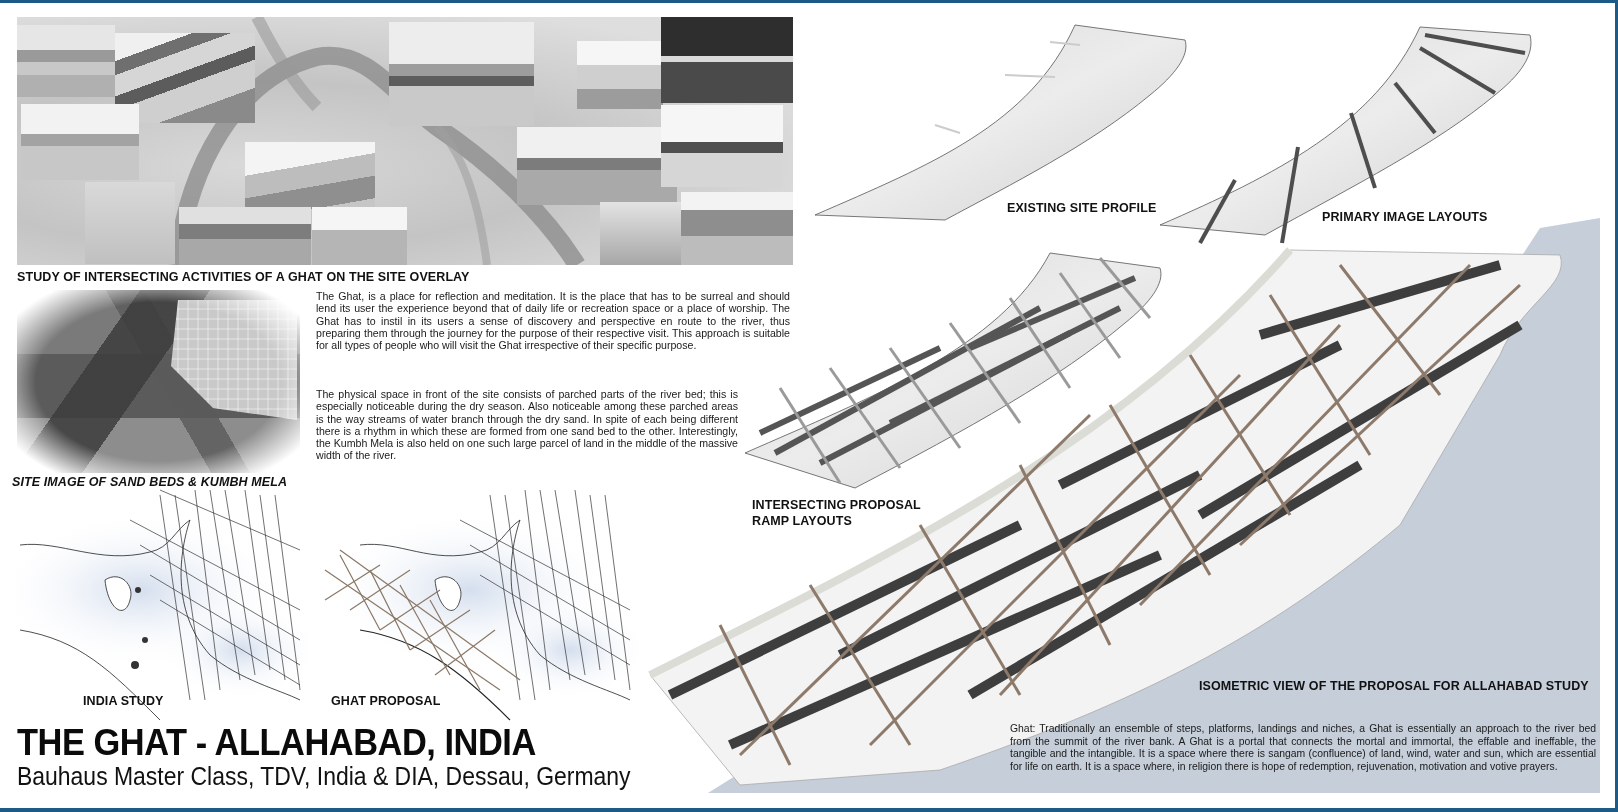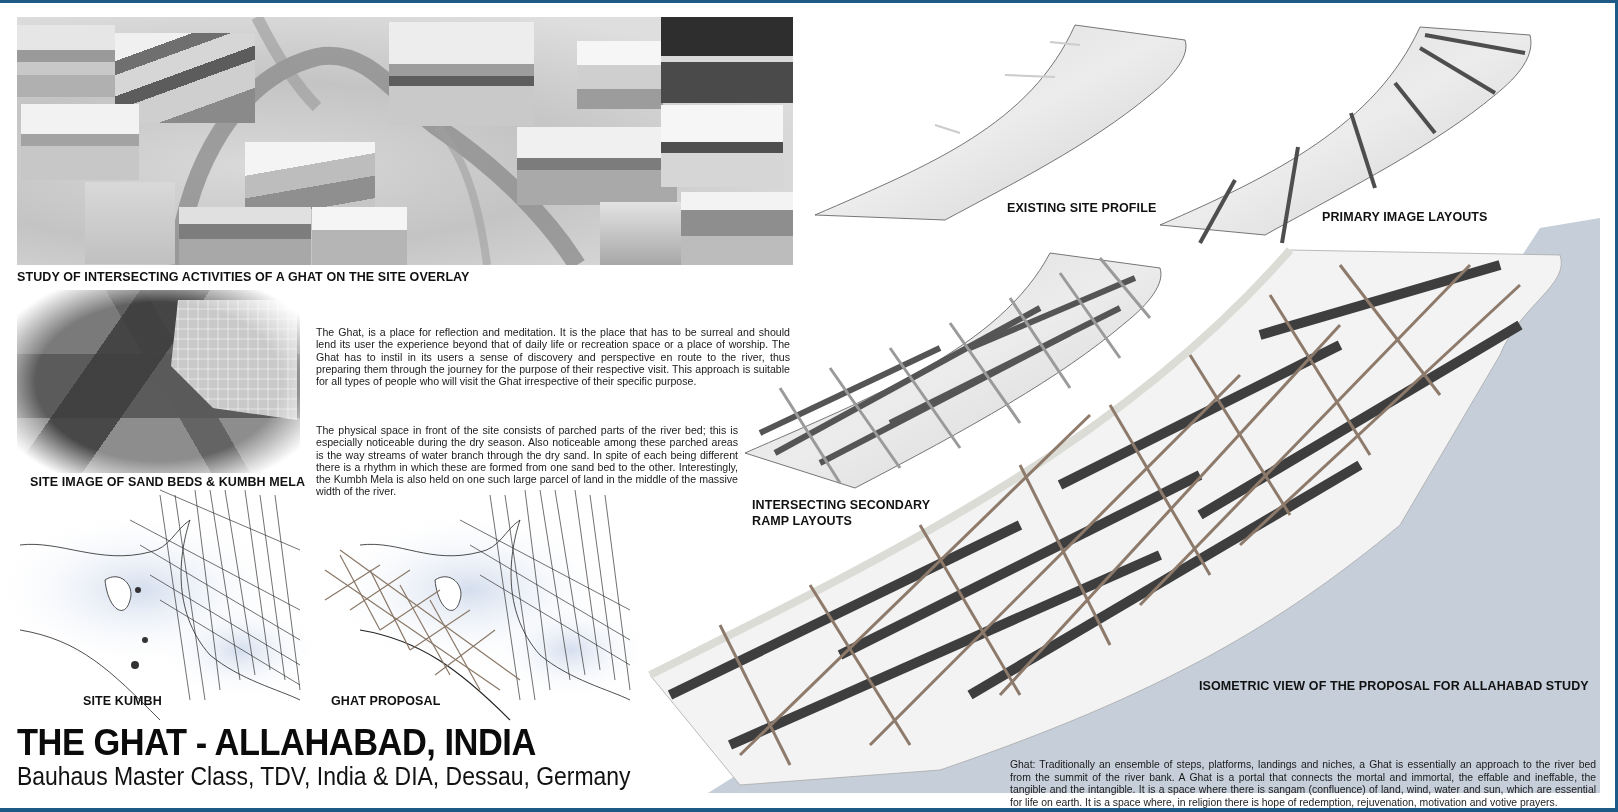--- a/index.html
+++ b/index.html
@@ -5,21 +5,21 @@
   * { box-sizing: border-box; margin: 0; padding: 0; }
   html, body { width: 1618px; height: 812px; overflow: hidden; background: #ffffff; }
   body { position: relative; font-family: "Liberation Sans", sans-serif; color: #111; }
 
   .frame-top { position: absolute; left: 0; top: 0; width: 1618px; height: 3px; background: #1d5a86; }
   .frame-bottom { position: absolute; left: 0; bottom: 0; width: 1618px; height: 4px; background: #1d5a86; }
   .frame-right { position: absolute; right: 0; top: 0; width: 3px; height: 812px; background: #1d5a86; }
 
   .caption { position: absolute; font-weight: bold; font-size: 12.5px; color: #111; letter-spacing: 0.1px; white-space: nowrap; }
 
-  .para { position: absolute; font-size: 10.6px; line-height: 12.3px; color: #1a1a1a; text-align: justify; margin-top: 36px; }
+  .para { position: absolute; font-size: 10.6px; line-height: 12.3px; color: #1a1a1a; text-align: justify; }
 
   .title { position: absolute; left: 17px; top: 722px; font-size: 37px; font-weight: bold; letter-spacing: -0.5px; color: #0b0b0b; white-space: nowrap; transform: scaleX(0.93); transform-origin: left top; }
   .subtitle { position: absolute; left: 17px; top: 762px; font-size: 25.5px; color: #111; white-space: nowrap; transform: scaleX(0.9); transform-origin: left top; }
 
   
   .collage { position: absolute; left: 17px; top: 17px; width: 776px; height: 248px; overflow: hidden;
     background:
       radial-gradient(ellipse at 30% 60%, #d9d9d9 0%, #c4c4c4 40%, #dedede 80%),
       #cfcfcf; }
   .photo { position: absolute; border: 0; }
@@ -86,21 +86,21 @@
   <div class="photo p11"></div>
   <div class="photo p12"></div>
   <div class="photo p13"></div>
   <div class="photo p14"></div>
 </div>
 <div class="caption" style="left:17px;top:270px;">STUDY OF INTERSECTING ACTIVITIES OF A GHAT ON THE SITE OVERLAY</div>
 
 <div class="aerial">
     <div class="city"></div>
   </div>
-<div class="caption" style="left:30px;top:475px;">SITE IMAGE OF SAND BEDS &amp; KUMBH MELA</div>
+<div class="caption" style="left:12px;top:475px;font-style:italic;">SITE IMAGE OF SAND BEDS &amp; KUMBH MELA</div>
 
 <div class="para" style="left:316px;top:290px;width:474px;">The Ghat, is a place for reflection and meditation. It is the place that has to be surreal and should lend its user the experience beyond that of daily life or recreation space or a place of worship. The Ghat has to instil in its users a sense of discovery and perspective en route to the river, thus preparing them through the journey for the purpose of their respective visit. This approach is suitable for all types of people who will visit the Ghat irrespective of their specific purpose.</div>
 <div class="para" style="left:316px;top:388px;width:422px;">The physical space in front of the site consists of parched parts of the river bed; this is especially noticeable during the dry season. Also noticeable among these parched areas is the way streams of water branch through the dry sand. In spite of each being different there is a rhythm in which these are formed from one sand bed to the other. Interestingly, the Kumbh Mela is also held on one such large parcel of land in the middle of the massive width of the river.</div>
 
 <svg width="320" height="220" style="left:0;top:490px;">
   <defs>
     <radialGradient id="wb1" cx="50%" cy="50%" r="50%">
       <stop offset="0%" stop-color="#d4deee"></stop>
         <stop offset="100%" stop-color="#ffffff" stop-opacity="0"></stop>
     </radialGradient>
@@ -125,21 +125,21 @@
     <line x1="150" y1="85" x2="300" y2="175"></line>
       <line x1="160" y1="110" x2="300" y2="195"></line>
     <line x1="160" y1="0" x2="300" y2="60"></line>
   </g>
   <g fill="#333">
       <circle cx="138" cy="100" r="3"></circle>
       <circle cx="145" cy="150" r="3"></circle>
       <circle cx="135" cy="175" r="4"></circle>
     </g>
 </svg>
-<div class="caption" style="left:83px;top:694px;">SITE KUMBH</div>
+<div class="caption" style="left:83px;top:694px;">INDIA STUDY</div>
 
 <svg width="330" height="220" style="left:320px;top:490px;">
   <ellipse cx="150" cy="100" rx="150" ry="80" fill="url(#wb1)"></ellipse>
   <ellipse cx="250" cy="160" rx="80" ry="50" fill="url(#wb1)"></ellipse>
   <path d="M40,55 C80,50 110,75 160,62 C180,58 185,40 200,30" stroke="#222" fill="none" stroke-width="0.8"></path>
   <path d="M40,140 C100,150 140,180 190,230" stroke="#222" fill="none" stroke-width="1.2"></path>
   <path d="M115,90 C130,80 145,95 140,110 C135,130 118,120 115,90 Z" stroke="#222" fill="#fff" stroke-width="0.8"></path>
   <path d="M200,30 C190,60 180,120 220,165 C250,190 290,200 310,210" stroke="#222" fill="none" stroke-width="0.8"></path>
   <g stroke="#333" stroke-width="0.7">
     <line x1="170" y1="5" x2="200" y2="210"></line>
@@ -215,21 +215,21 @@
   <g stroke="#9a9a9a" stroke-width="3">
     <line x1="40" y1="150" x2="100" y2="245"></line>
       <line x1="90" y1="130" x2="160" y2="230"></line>
     <line x1="150" y1="110" x2="220" y2="210"></line>
       <line x1="210" y1="85" x2="280" y2="185"></line>
     <line x1="270" y1="60" x2="330" y2="150"></line>
       <line x1="320" y1="35" x2="380" y2="120"></line>
     <line x1="360" y1="20" x2="410" y2="80"></line>
   </g>
 </svg>
-<div class="caption" style="left:752px;top:498px;">INTERSECTING SECONDARY</div>
+<div class="caption" style="left:752px;top:498px;">INTERSECTING PROPOSAL</div>
 <div class="caption" style="left:752px;top:514px;">RAMP LAYOUTS</div>
 
 <svg width="960" height="570" style="left:640px;top:225px;">
   <path d="M10,450 C250,330 480,220 650,25 L920,30 C930,60 880,80 860,130 L760,300 C640,400 520,470 300,545 L100,560 Z" fill="#f3f3f3" stroke="#aaa" stroke-width="0.8"></path>
   <path d="M10,450 C250,330 480,220 650,25" stroke="#dcdcd6" stroke-width="8" fill="none"></path>
   <g stroke="#3e3e3e" stroke-width="10">
     <line x1="30" y1="470" x2="380" y2="300"></line>
       <line x1="90" y1="520" x2="520" y2="330"></line>
     <line x1="200" y1="430" x2="560" y2="250"></line>
       <line x1="330" y1="470" x2="720" y2="240"></line>

